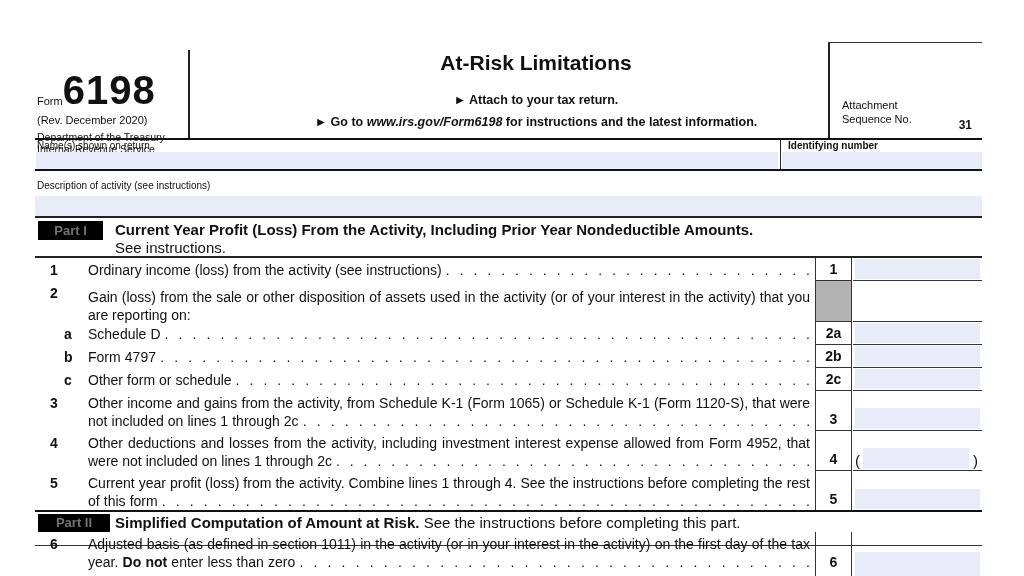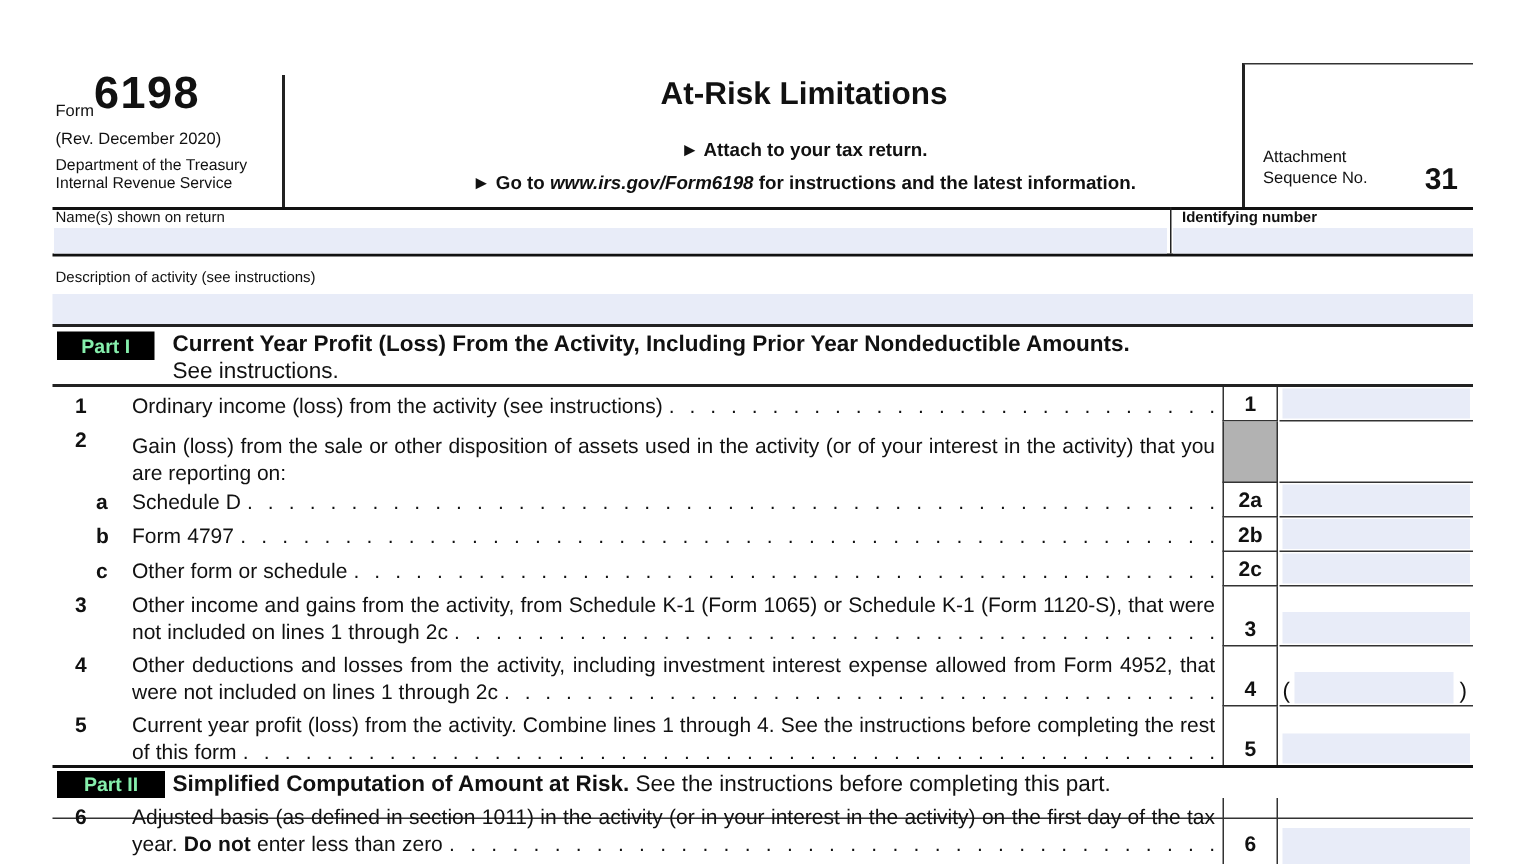--- a/index.html
+++ b/index.html
@@ -5,39 +5,39 @@
   html,body{margin:0;padding:0;background:#fff;}
   .page{position:relative;width:1024px;height:576px;background:#ffffff;overflow:hidden;
         font-family:"Liberation Sans","DejaVu Sans",sans-serif;color:#111;}
   .fa{position:absolute;left:35px;top:0;width:947px;height:576px;}
   .ab{position:absolute;}
 
   
   .hdr{position:absolute;left:0;top:42px;width:947px;height:96px;border-bottom:2px solid #111;}
   .vline{position:absolute;border-left:2px solid #222;}
   .form-word{font-size:11px;}
-  .form-num{font-size:30px;font-weight:700;letter-spacing:1px;line-height:34px;}
+  .form-num{font-size:40px;font-weight:700;letter-spacing:1px;line-height:34px;margin-top:27px;}
   .small{font-size:10.5px;line-height:12px;}
   .title{font-size:21px;font-weight:700;text-align:center;}
   .ctr{text-align:center;font-size:12.5px;font-weight:700;}
   .ombbox{position:absolute;left:793px;top:0;width:154px;height:96px;border-left:2px solid #222;border-top:1px solid #333;box-sizing:border-box;}
   .omb-top{position:absolute;left:0;top:0;right:0;height:51px;border-bottom:1px solid #333;display:flex;align-items:center;padding-left:12px;font-size:12px;box-sizing:border-box;}
   .seq{position:absolute;left:12px;top:56px;font-size:11px;line-height:13.5px;}
-  .seqno{position:absolute;right:10px;bottom:6px;font-size:20px;font-weight:700;}
+  .seqno{position:absolute;right:10px;bottom:6px;font-size:12px;font-weight:700;}
 
   
   .namerow{position:absolute;left:0;top:138px;width:947px;height:33px;border-bottom:2px solid #111;box-sizing:border-box;}
   .lbl{font-size:10px;}
   .bold{font-weight:700;}
   .field{background:#e8ecf8;position:absolute;}
   .descrow{position:absolute;left:0;top:171px;width:947px;height:47px;border-bottom:2px solid #222;box-sizing:border-box;}
 
   
   .band{position:absolute;left:0;width:947px;box-sizing:border-box;}
-  .badge{position:absolute;background:#000;color:#86efac;font-weight:700;font-size:13px;text-align:center;}
+  .badge{position:absolute;background:#000;color:#737373;font-weight:700;font-size:13px;text-align:center;}
   .bandtitle{position:absolute;left:80px;font-size:15px;font-weight:700;white-space:nowrap;}
   .bandnote{font-weight:400;}
 
   
   .brow{position:absolute;left:0;width:947px;}
   .lnum{position:absolute;left:15px;top:4px;font-weight:700;font-size:14px;}
   .llet{left:29px;}
   .ltext{position:absolute;left:53px;width:722px;overflow:hidden;font-size:14px;line-height:18px;text-align:justify;}
   .dots{word-spacing:6px;}
   .numcell{position:absolute;left:780px;top:0;bottom:0;width:37px;border-left:1px solid #333;border-right:1px solid #333;

